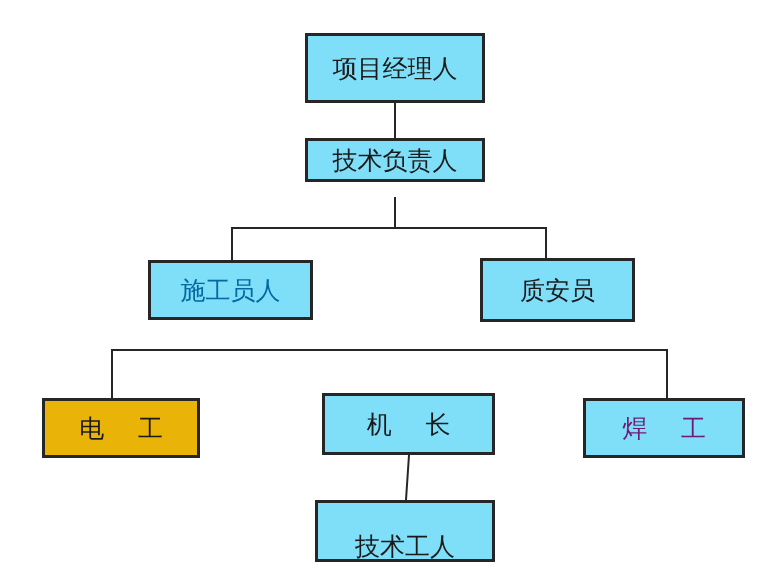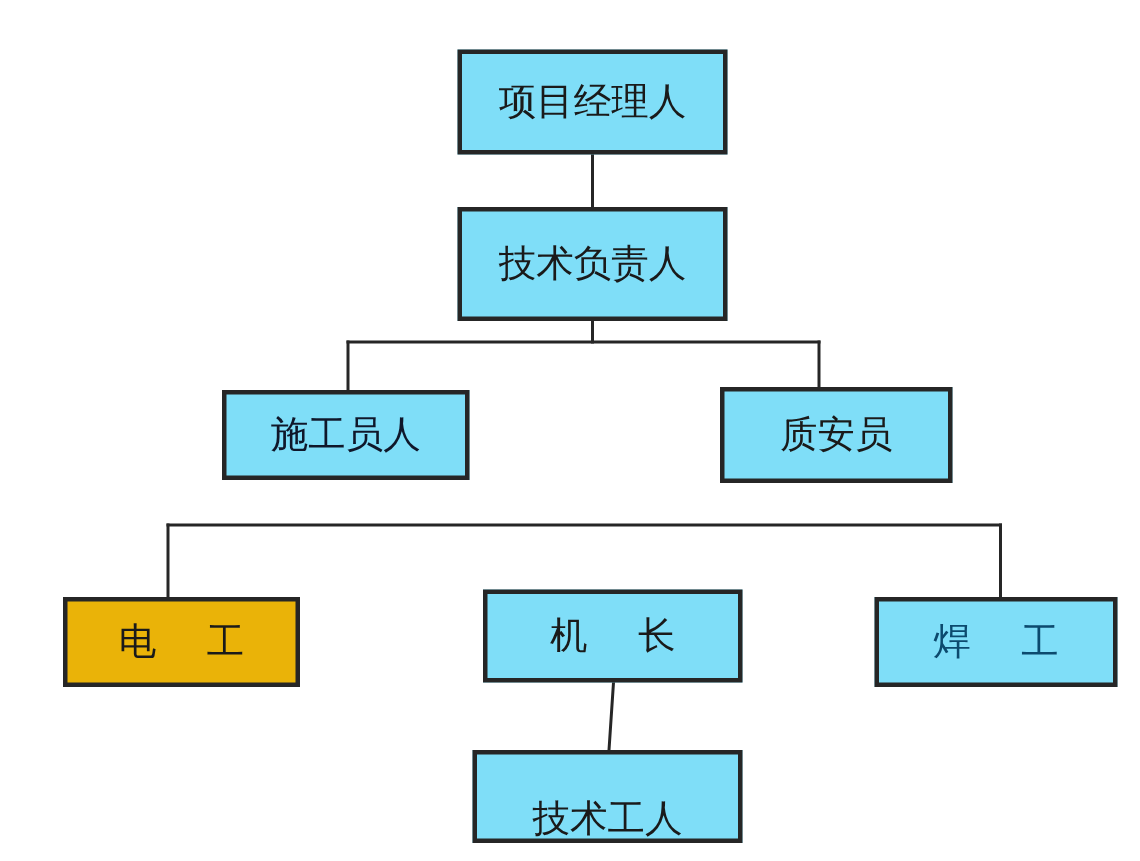--- a/index.html
+++ b/index.html
@@ -63,36 +63,36 @@
       <polyline points="112,350 667,350" fill="none" stroke="#262626" stroke-width="2" stroke-linecap="square" stroke-linejoin="miter"></polyline>
       <polyline points="112,350 112,398" fill="none" stroke="#262626" stroke-width="2" stroke-linecap="square" stroke-linejoin="miter"></polyline>
       <polyline points="667,350 667,398" fill="none" stroke="#262626" stroke-width="2" stroke-linecap="square" stroke-linejoin="miter"></polyline>
       <polyline points="409,455 406,500" fill="none" stroke="#262626" stroke-width="2" stroke-linecap="square" stroke-linejoin="miter"></polyline>
     </svg>
 
   <div id="node-layer">
       <div class="node-box" style="left: 305px; top: 33px; width: 180px; height: 70px; background: rgb(127, 222, 248); border-color: rgb(38, 38, 38);">
         <span class="node-label" style="color: rgb(26, 26, 26);">项目经理人</span>
       </div>
-      <div class="node-box" style="left: 305px; top: 138px; width: 180px; height: 76px; background: rgb(127, 222, 248); border-color: rgb(38, 38, 38);">
+      <div class="node-box" style="left: 305px; top: 138px; width: 180px; height: 44px; background: rgb(127, 222, 248); border-color: rgb(38, 38, 38);">
         <span class="node-label" style="color: rgb(26, 26, 26);">技术负责人</span>
       </div>
       <div class="node-box" style="left: 148px; top: 260px; width: 165px; height: 60px; background: rgb(127, 222, 248); border-color: rgb(38, 38, 38);">
-        <span class="node-label" style="color: #0f172a;">施工员人</span>
+        <span class="node-label" style="color: #0369a1;">施工员人</span>
       </div>
       <div class="node-box" style="left: 480px; top: 258px; width: 155px; height: 64px; background: rgb(127, 222, 248); border-color: rgb(38, 38, 38);">
         <span class="node-label" style="color: rgb(26, 26, 26);">质安员</span>
       </div>
       <div class="node-box spaced" style="left: 42px; top: 398px; width: 158px; height: 60px; background: #eab308; border-color: rgb(38, 38, 38);">
         <span class="node-label" style="color: rgb(26, 26, 26);">电 工</span>
       </div>
       <div class="node-box spaced" style="left: 322px; top: 393px; width: 173px; height: 62px; background: rgb(127, 222, 248); border-color: rgb(38, 38, 38);">
         <span class="node-label" style="color: rgb(26, 26, 26);">机 长</span>
       </div>
       <div class="node-box spaced" style="left: 583px; top: 398px; width: 162px; height: 60px; background: rgb(127, 222, 248); border-color: rgb(38, 38, 38);">
-        <span class="node-label" style="color: #0c4a6e;">焊 工</span>
+        <span class="node-label" style="color: #701a75;">焊 工</span>
       </div>
       <div class="node-box" style="left: 315px; top: 500px; width: 180px; height: 62px; background: rgb(127, 222, 248); border-color: rgb(38, 38, 38); align-items: flex-end;">
         <span class="node-label" style="color: rgb(26, 26, 26);">技术工人</span>
       </div>
     </div>
 
 </div>
 
 </body></html>

